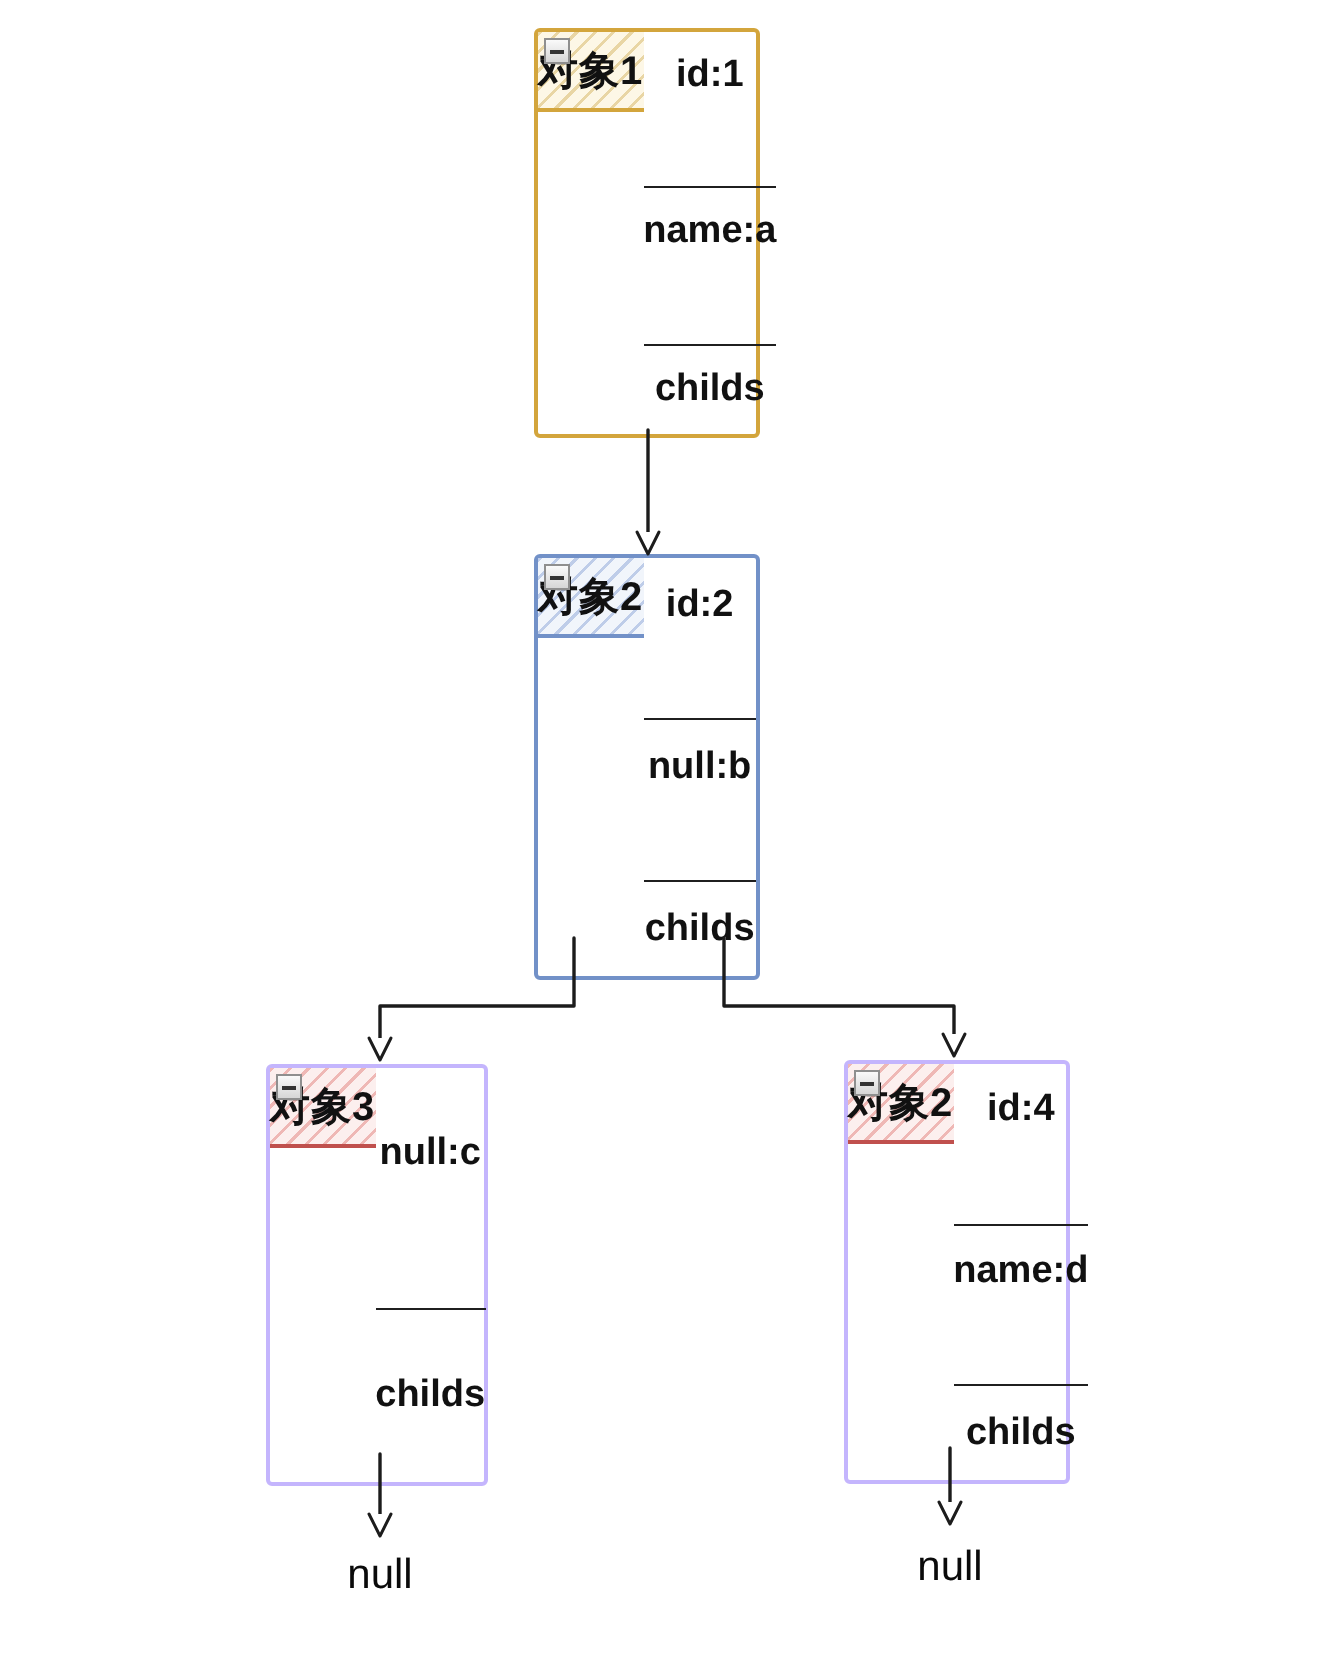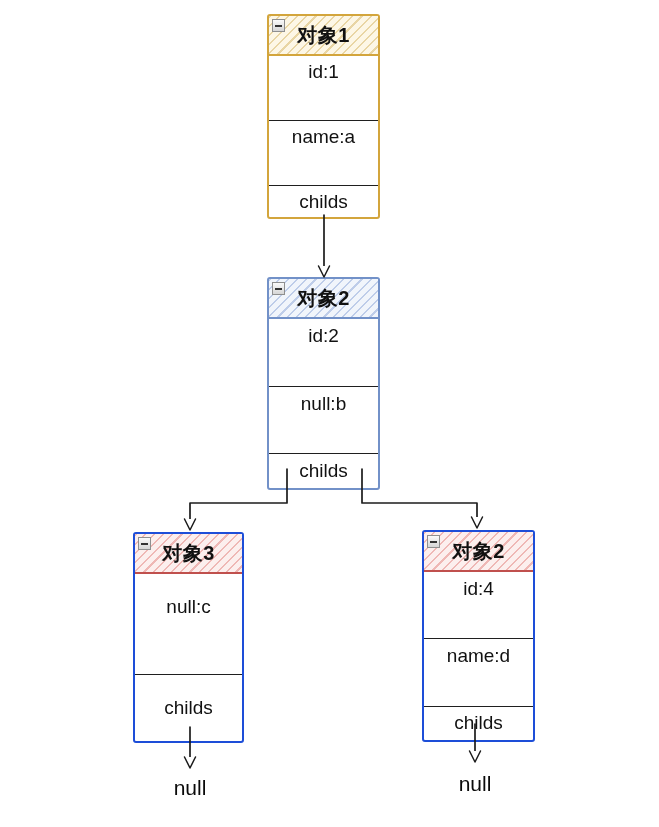--- a/index.html
+++ b/index.html
@@ -1,43 +1,43 @@
 <!DOCTYPE html>
 <html><head>
 <meta charset="utf-8">
 <style>
   html,body{margin:0;padding:0;background:#ffffff;}
   body{font-family:"Liberation Sans","DejaVu Sans",sans-serif;}
   .canvas{position:relative;width:659px;height:827px;background:#ffffff;overflow:hidden;}
 
-  .node{position:absolute;display:flex;flex-direction:column;background:#ffffff;
+  .node{position:absolute;display:flex;flex-direction:row;background:#ffffff;
         border-radius:3px;box-sizing:border-box;}
   .node--gold{border:2px solid #d3a53c;}
   .node--blue{border:2px solid #7291c8;}
-  .node--red {border:2px solid #1d4ed8;text-align:right;}
+  .node--red {border:2px solid #c4b5fd;text-align:right;}
 
   .node__header{position:relative;height:38px;flex:0 0 auto;display:flex;
         align-items:center;justify-content:center;}
   .node--gold .node__header{border-bottom:2px solid #d3a53c;background-color:#fdf7e6;
         background-image:repeating-linear-gradient(135deg,rgba(216,186,110,.55) 0 1.5px,transparent 1.5px 6.5px);}
   .node--blue .node__header{border-bottom:2px solid #7291c8;background-color:#f1f5fb;
         background-image:repeating-linear-gradient(135deg,rgba(140,165,215,.5) 0 1.5px,transparent 1.5px 6.5px);}
   .node--red .node__header{border-bottom:2px solid #c0504d;background-color:#fcefee;
         background-image:repeating-linear-gradient(135deg,rgba(228,138,134,.55) 0 1.5px,transparent 1.5px 6.5px);}
 
   .node__title{font-size:20px;font-weight:bold;color:#111;letter-spacing:.5px;}
 
   .collapse{position:absolute;left:3px;top:3px;width:13px;height:13px;
         background:linear-gradient(#fafafa,#d6d6d6);border:1px solid #8f8f8f;
         box-sizing:border-box;display:flex;align-items:center;justify-content:center;}
   .collapse::after{content:"";display:block;width:7px;height:2px;background:#333;}
 
   .node__rows{flex:1 1 auto;display:flex;flex-direction:column;}
   .row{flex:1 1 0;display:flex;align-items:center;justify-content:center;
-        font-size:19px;font-weight:normal;color:#111;}
+        font-size:19px;font-weight:bold;color:#111;}
   .row + .row{border-top:1.6px solid #1f1f1f;margin-top:33px;}
 
   .edges{position:absolute;left:0;top:0;pointer-events:none;}
   .edges path{stroke:#1c1c1c;stroke-width:1.7;fill:none;stroke-linecap:round;stroke-linejoin:round;}
   .edges path.head{fill:#ffffff;stroke-width:1.5;}
 
   .null-label{position:absolute;width:90px;text-align:center;
         font-size:21px;font-weight:normal;color:#0a0a0a;}
   #null-1{left:145px;top:776px;}
   #null-2{left:430px;top:772px;}

